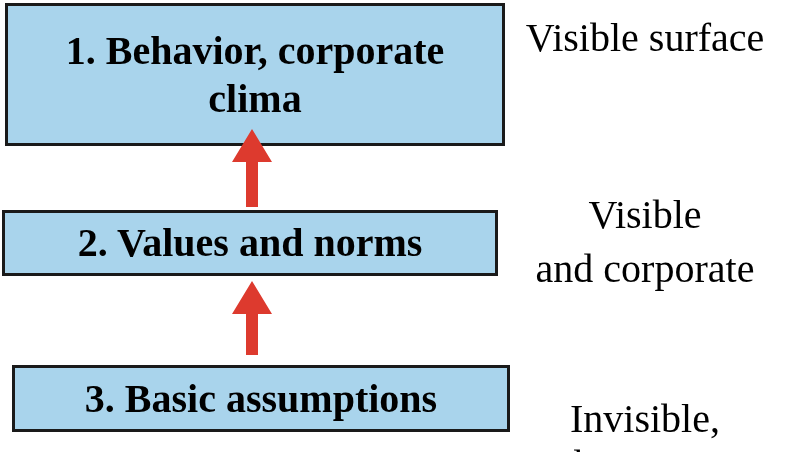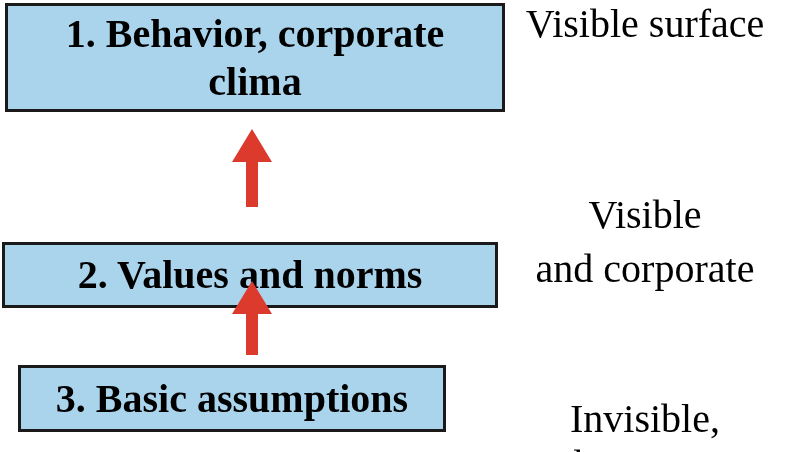--- a/index.html
+++ b/index.html
@@ -25,44 +25,44 @@
     justify-content: center;
   }
   .box-label {
     font-weight: bold;
     font-size: 40px;
     line-height: 48px;
     color: var(--text-color, #000);
     text-align: center;
     white-space: pre-line;
   }
-  .box-1 { left: 5px;  top: 3px;   width: 500px; height: 109px; }
-  .box-2 { left: 2px;  top: 210px; width: 496px; height: 66px; margin-top: 32px; }
-  .box-3 { left: 18px;  top: 365px; width: 428px; height: 67px; }
+  .box-1 { left: 5px;  top: 3px;   width: 500px; height: 143px; }
+  .box-2 { left: 2px;  top: 210px; width: 496px; height: 66px; }
+  .box-3 { left: 12px;  top: 365px; width: 498px; height: 67px; }
 
   .up-arrow {
     position: absolute;
     display: block;
   }
   .arrow-1 { left: 230px; top: 128px; }
   .arrow-2 { left: 230px; top: 280px; }
   .up-arrow polygon {
     fill: var(--arrow-color, #DD3A2E);
   }
 
   .side-label {
     position: absolute;
     left: 505px;
     width: 280px;
     text-align: center;
     font-size: 40px;
     color: var(--text-color, #000);
     white-space: pre-line;
   }
-  .side-1 { top: 0;  line-height: 48px; }
+  .side-1 { top: 14px;  line-height: 48px; }
   .side-2 { top: 188px; line-height: 54px; }
   .side-3 { top: 360px; line-height: 46px; margin-top: 36px; }
 </style>
 </head>
 <body>
 
 <div class="canvas">
 
   <div class="level-box box-1">
     <span class="box-label">1. Behavior, corporate

